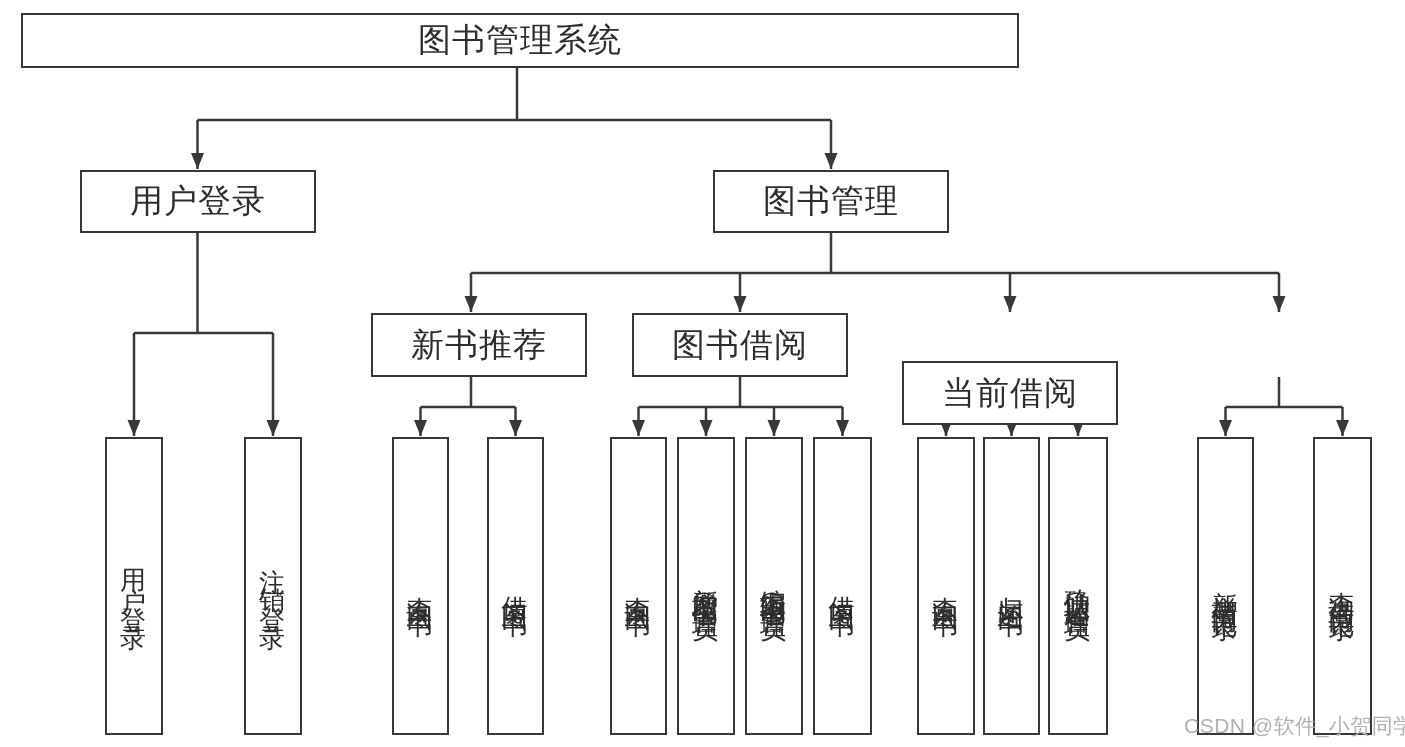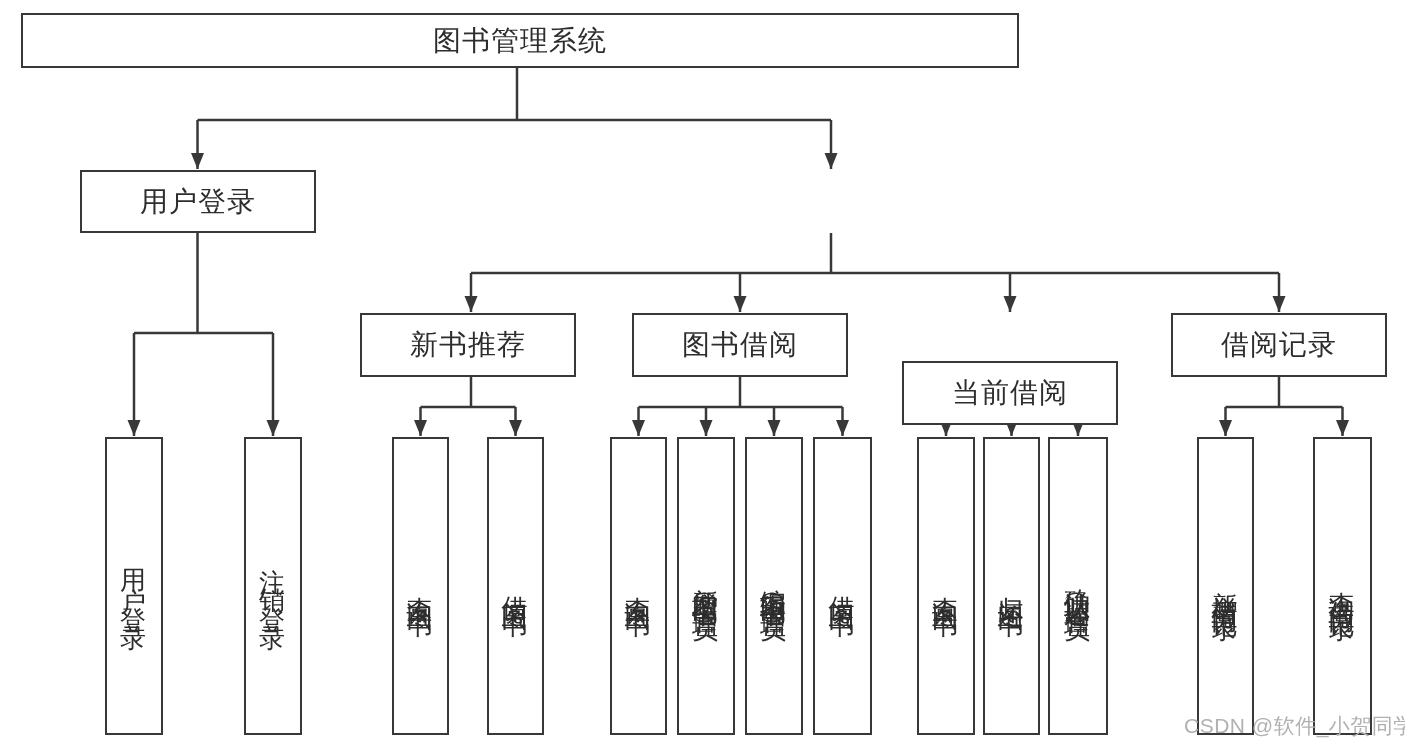--- a/index.html
+++ b/index.html
@@ -14,39 +14,39 @@
   svg.wires { position: absolute; left: 0; top: 0; }
   .node {
     position: absolute;
     box-sizing: border-box;
     background: #ffffff;
     border: 2.5px solid #383838;
     color: #2d2d2d;
     display: flex;
     align-items: center;
     justify-content: center;
-    font-size: 28px;
+    font-size: 33px;
     letter-spacing: 1px;
     white-space: nowrap;
   }
   .leaf {
     writing-mode: vertical-rl;
     text-orientation: upright;
     letter-spacing: 5px;
     font-size: 26px;
   }
   .leaf.spread { letter-spacing: 19px; }
   .leaf.tight  { letter-spacing: 4px; }
   
   .n-root  { left: 21px;  top: 13px;  width: 998px; height: 55px; }
   
   .n-ul    { left: 80px;  top: 170px; width: 236px; height: 63px; }
   .n-bm    { left: 713px; top: 170px; width: 236px; height: 63px; }
   
-  .n-g0    { left: 360px;  top: 313px; width: 216px; height: 64px; }
+  .n-g0    { left: 371px;  top: 313px; width: 216px; height: 64px; }
   .n-g1    { left: 632px;  top: 313px; width: 216px; height: 64px; text-align: center; }
   .n-g2    { left: 902px;  top: 313px; width: 216px; height: 64px; margin-top: 48px; }
   .n-g3    { left: 1171px; top: 313px; width: 216px; height: 64px; }
   
   .lf      { top: 437px; height: 298px; }
   .l-ul0   { left: 105px;  width: 58px; }
   .l-ul1   { left: 244px;  width: 58px; }
   .l-g0a   { left: 392px;  width: 57px; }
   .l-g0b   { left: 487px;  width: 57px; }
   .l-g1a   { left: 610px;  width: 57px; }
@@ -113,28 +113,28 @@
 
       <path d="M1279,377 L1279,407 M1225.5,407 L1342.5,407"></path>
       <line x1="1225.5" y1="407" x2="1225.5" y2="436" marker-end="url(#ah)"></line>
       <line x1="1342.5" y1="407" x2="1342.5" y2="436" marker-end="url(#ah)"></line>
     </g>
   </svg>
 
   <div class="node n-root">图书管理系统</div>
 
   <div class="node n-ul">用户登录</div>
+  <div class="node n-bm">图书管理</div>
 
   <div class="node leaf spread lf l-ul0">用户登录</div>
   <div class="node leaf spread lf l-ul1">注销登录</div>
 
   <div class="node n-g0">新书推荐</div>
   <div class="node n-g1">图书借阅</div>
   <div class="node n-g2">当前借阅</div>
-  <div class="node n-g3">借阅记录</div>
 
   <div class="node leaf lf l-g0a">查询图书</div>
   <div class="node leaf lf l-g0b">借阅图书</div>
 
   <div class="node leaf lf l-g1a">查询图书</div>
   <div class="node leaf tight lf l-g1b">新增图书（管理员）</div>
   <div class="node leaf tight lf l-g1c">编辑图书（管理员）</div>
   <div class="node leaf lf l-g1d">借阅图书</div>
 
   <div class="node leaf lf l-g2a">查询图书</div>

